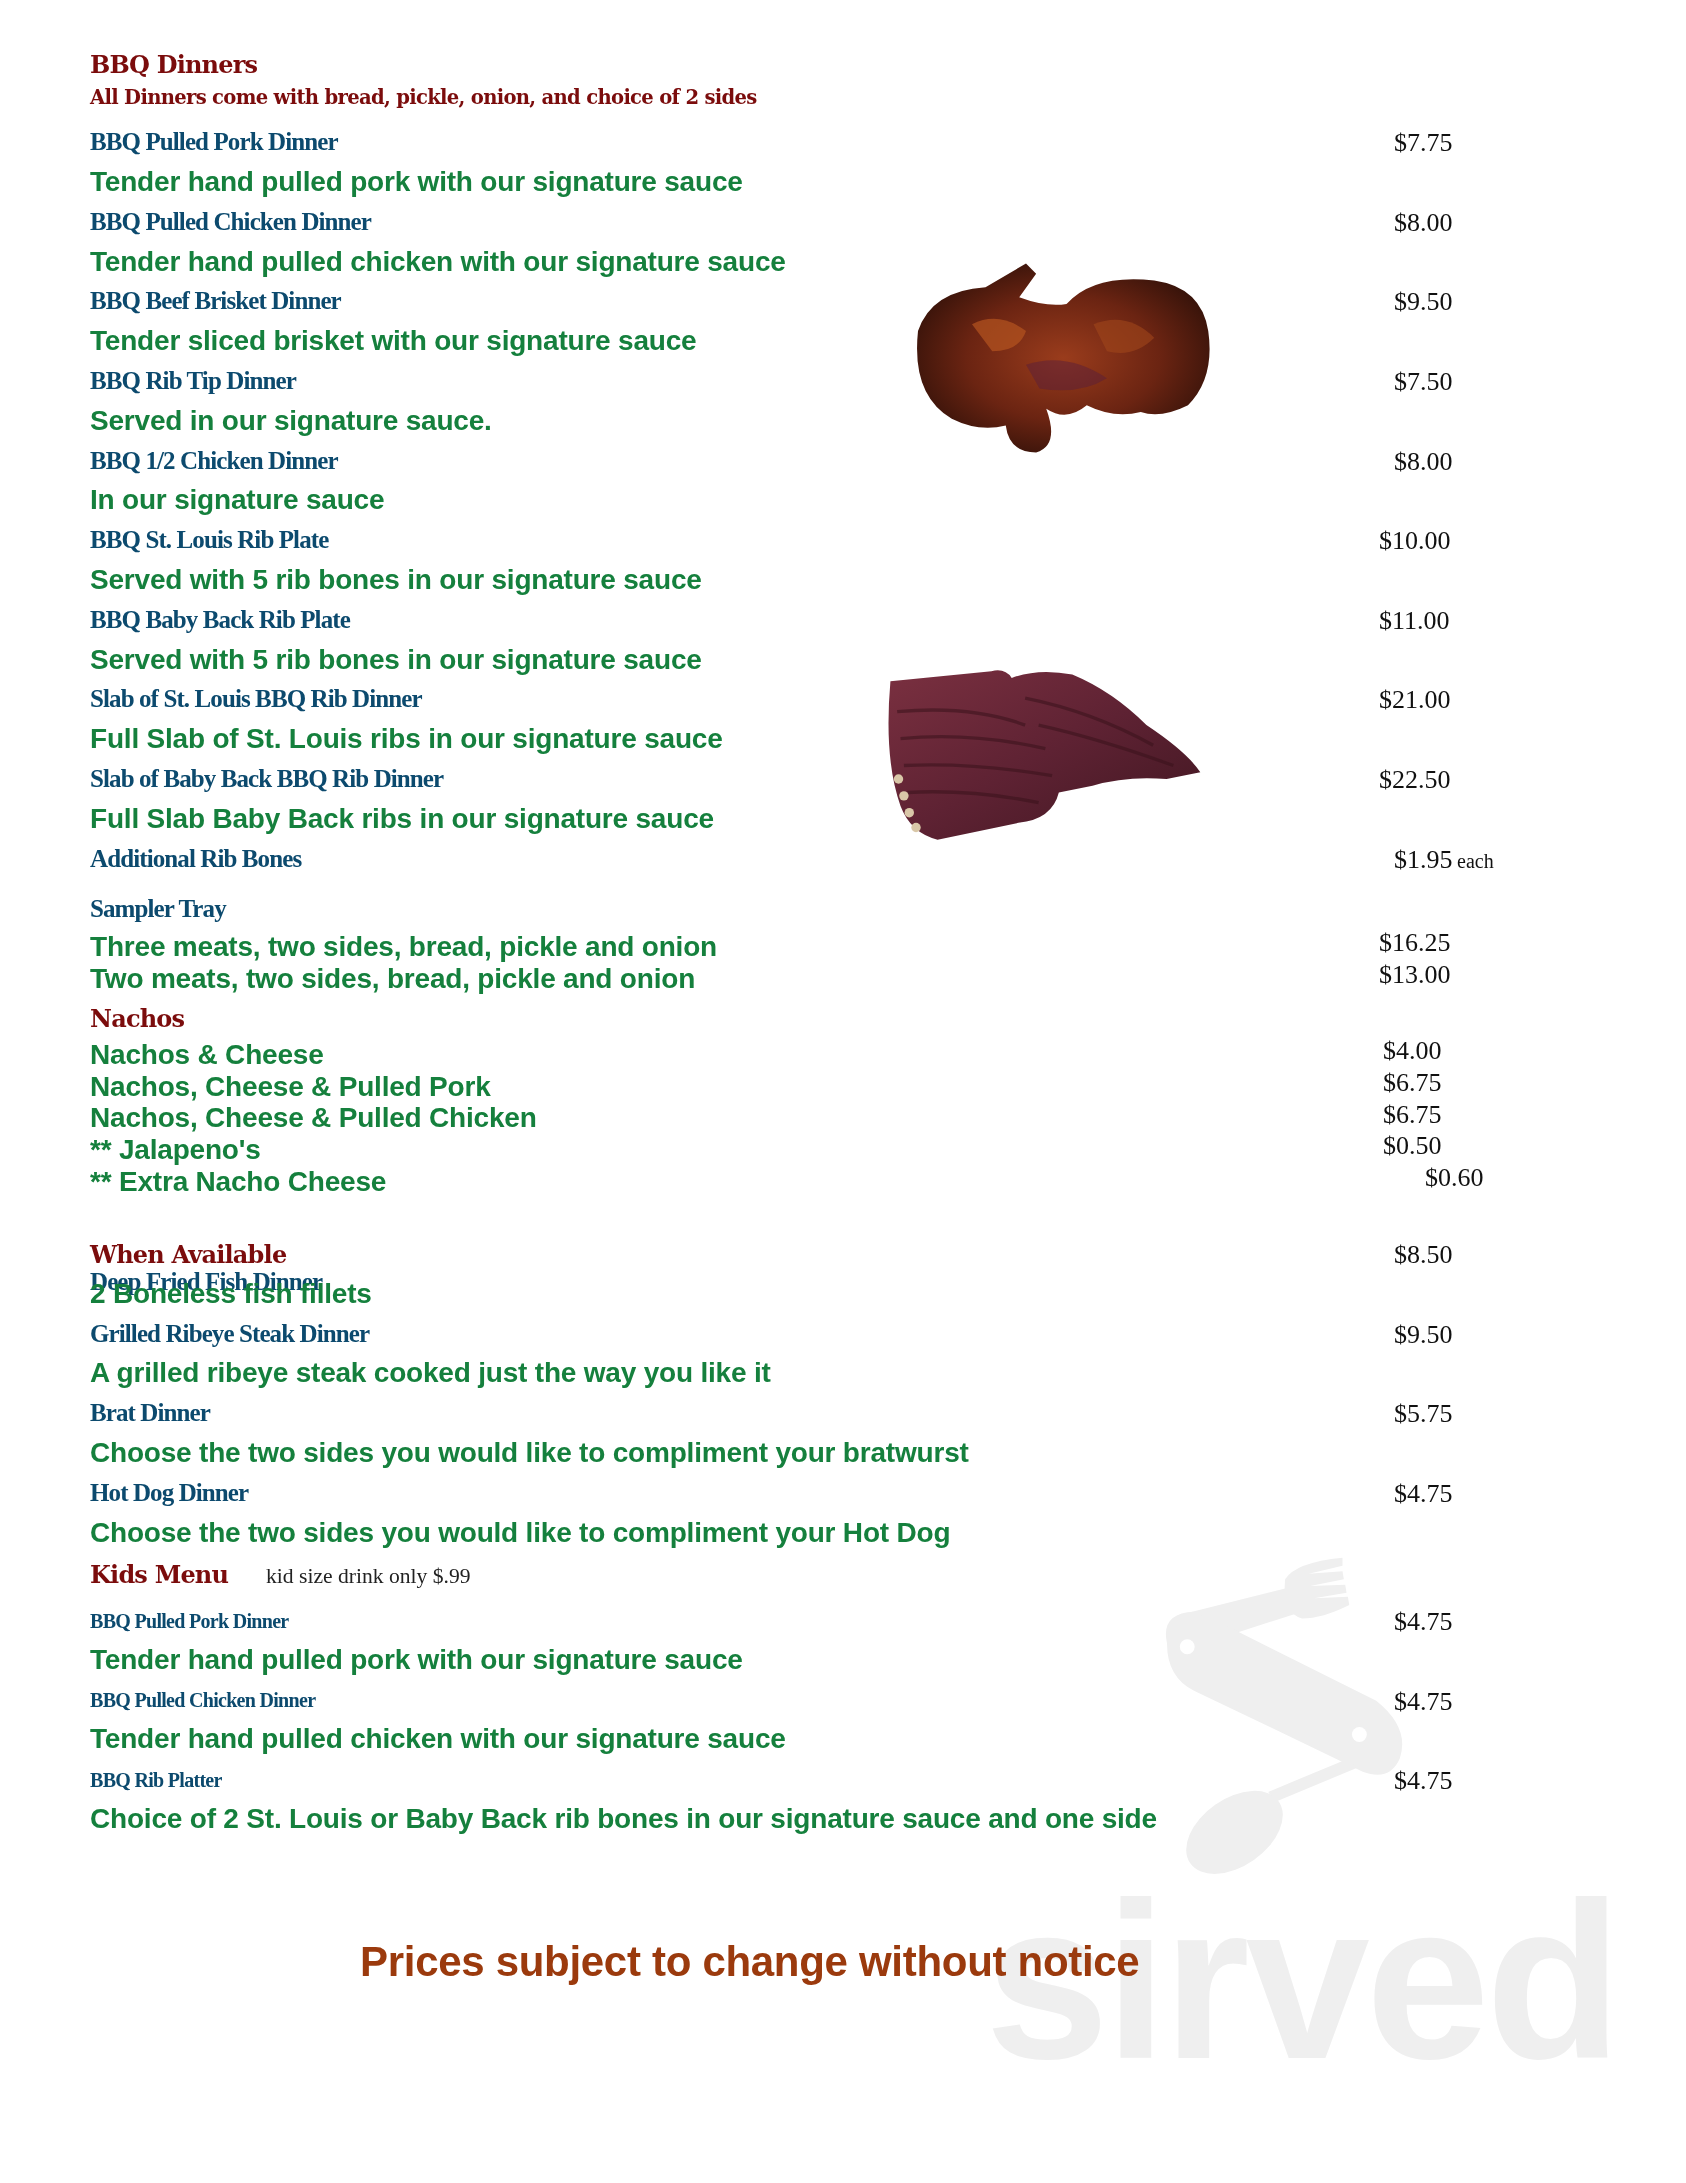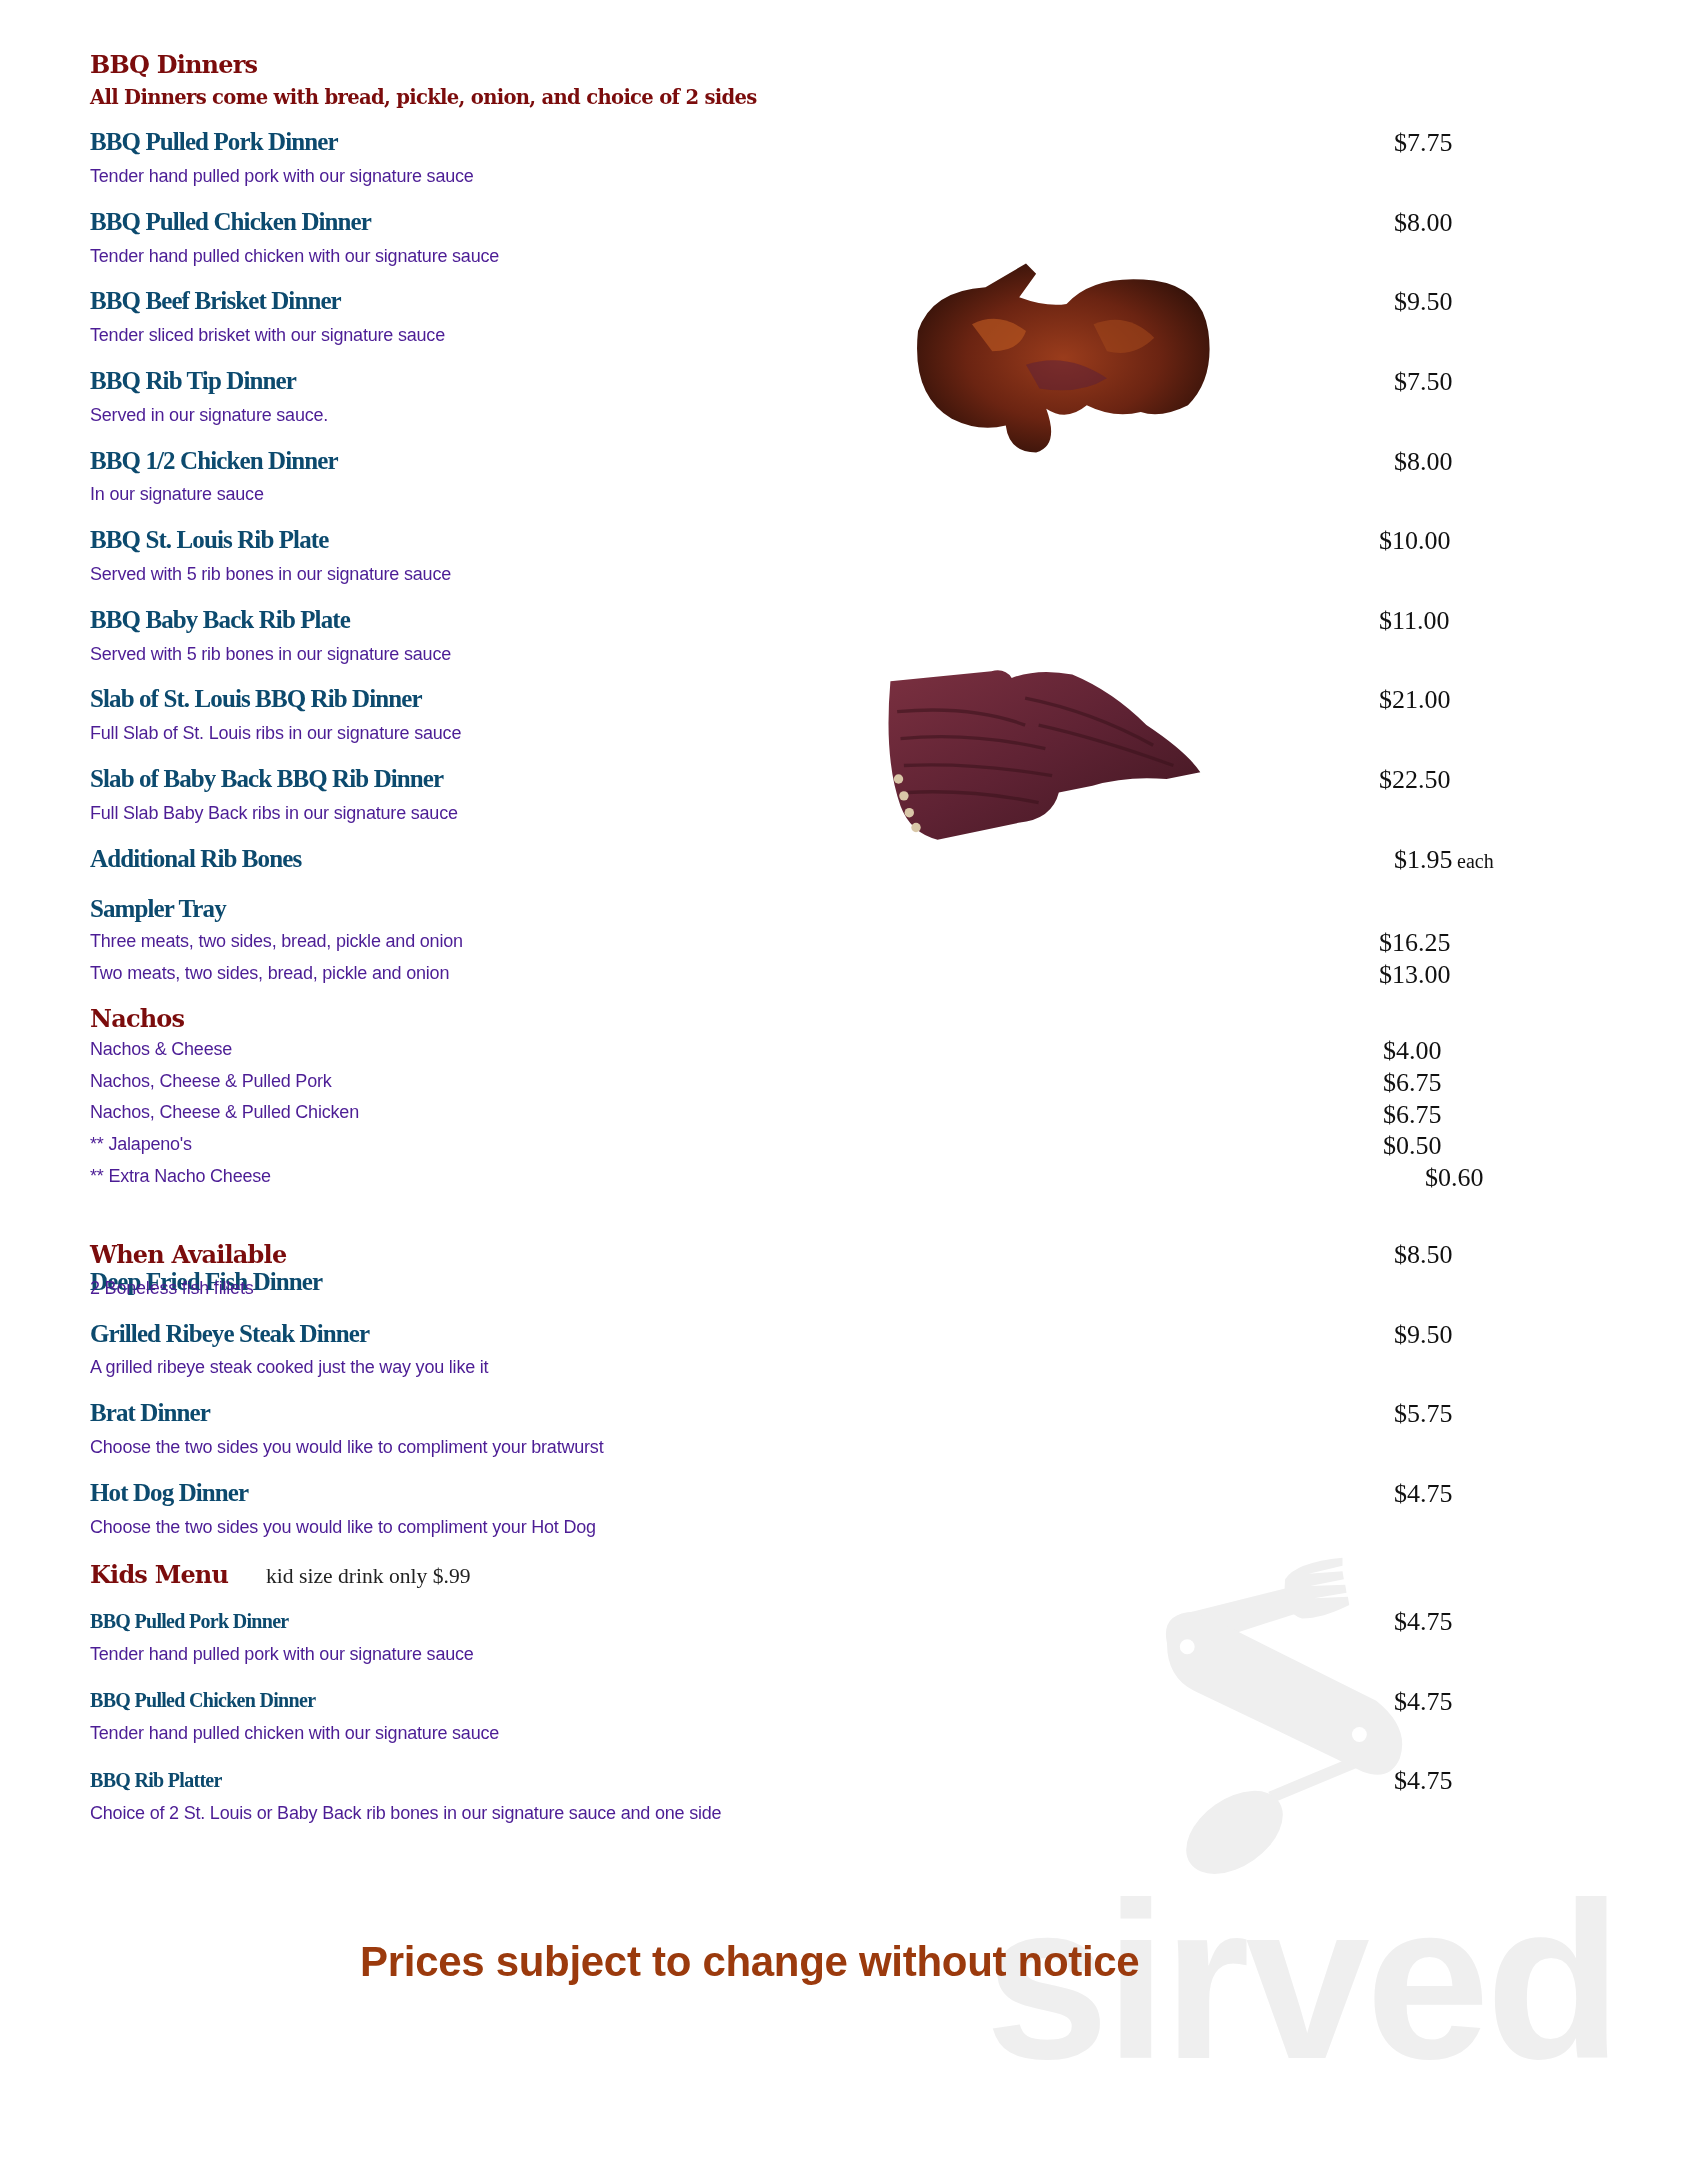--- a/index.html
+++ b/index.html
@@ -6,21 +6,21 @@
   body { width: 1687px; height: 2183px; position: relative; overflow: hidden; }
   .page { position: absolute; inset: 0; }
 
   .abs { position: absolute; white-space: nowrap; }
 
   .sec-title { font-family: "DejaVu Serif", "Liberation Serif", serif; font-weight: bold; color: #7b0c0c; font-size: 24px; letter-spacing: -0.8px; }
   .sec-sub { font-family: "DejaVu Serif", "Liberation Serif", serif; font-weight: bold; color: #7b0c0c; font-size: 19.6px; letter-spacing: -0.7px; }
 
   .item-name { font-family: Liberation Serif, serif; font-weight: bold; color: #0c4a6e; font-size: 25px; letter-spacing: -0.9px; }
   .item-name.small { font-size: 20px; letter-spacing: -0.7px; }
-  .item-desc { font-family: "Liberation Sans", "DejaVu Sans", sans-serif; color: #4c1d95; font-size: 18px; letter-spacing: -0.2px; }
+  .item-desc { font-family: "Liberation Sans", "DejaVu Sans", sans-serif; color: #15803d; font-size: 28px; letter-spacing: -0.2px; font-weight: bold; }
   .price { font-family: "Liberation Serif", "DejaVu Serif", serif; color: #111; font-size: 26px; }
   .price-note { font-family: "Liberation Serif", "DejaVu Serif", serif; color: #111; font-size: 20px; }
   .kids-note { font-family: "Liberation Serif", "DejaVu Serif", serif; color: #222; font-size: 21.6px; }
 
   .notice { font-family: "Liberation Sans", "DejaVu Sans", sans-serif; font-weight: bold; color: #9b3a0d; font-size: 42px; letter-spacing: -0.3px; }
 
   .watermark-text { font-family: "Liberation Sans", "DejaVu Sans", sans-serif; font-weight: bold; color: #efefef; font-size: 223px; letter-spacing: -4px; line-height: 1; }
 
   .food-img { position: absolute; }
 </style>

